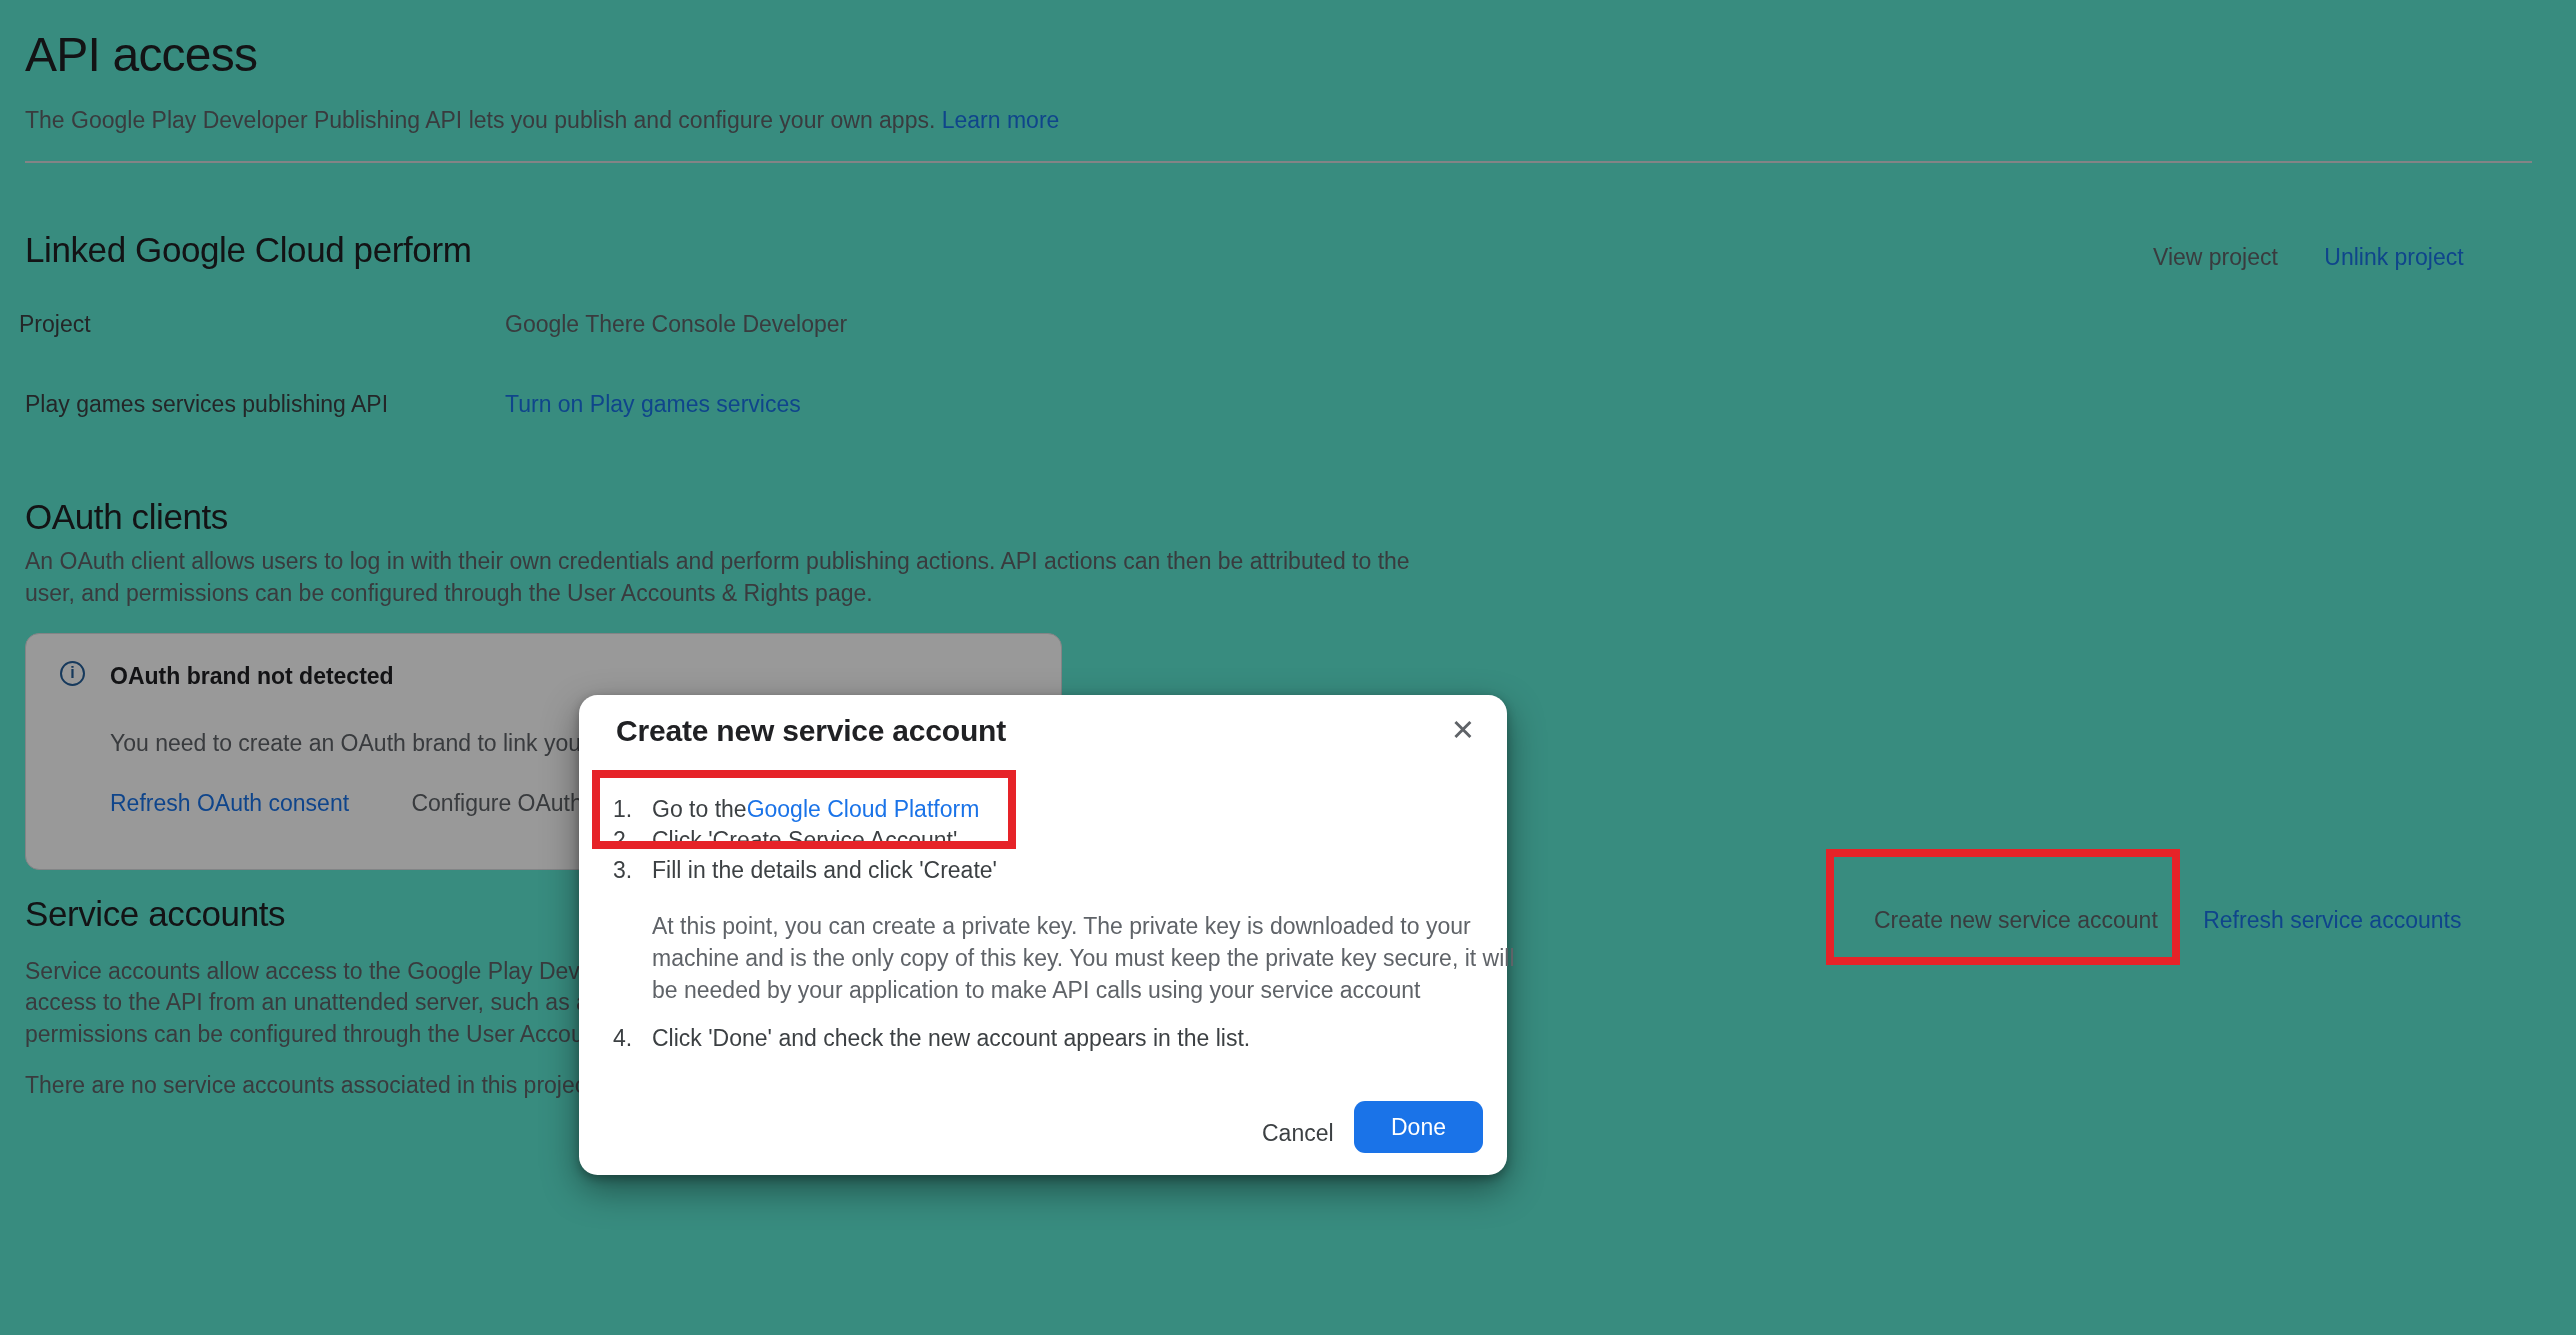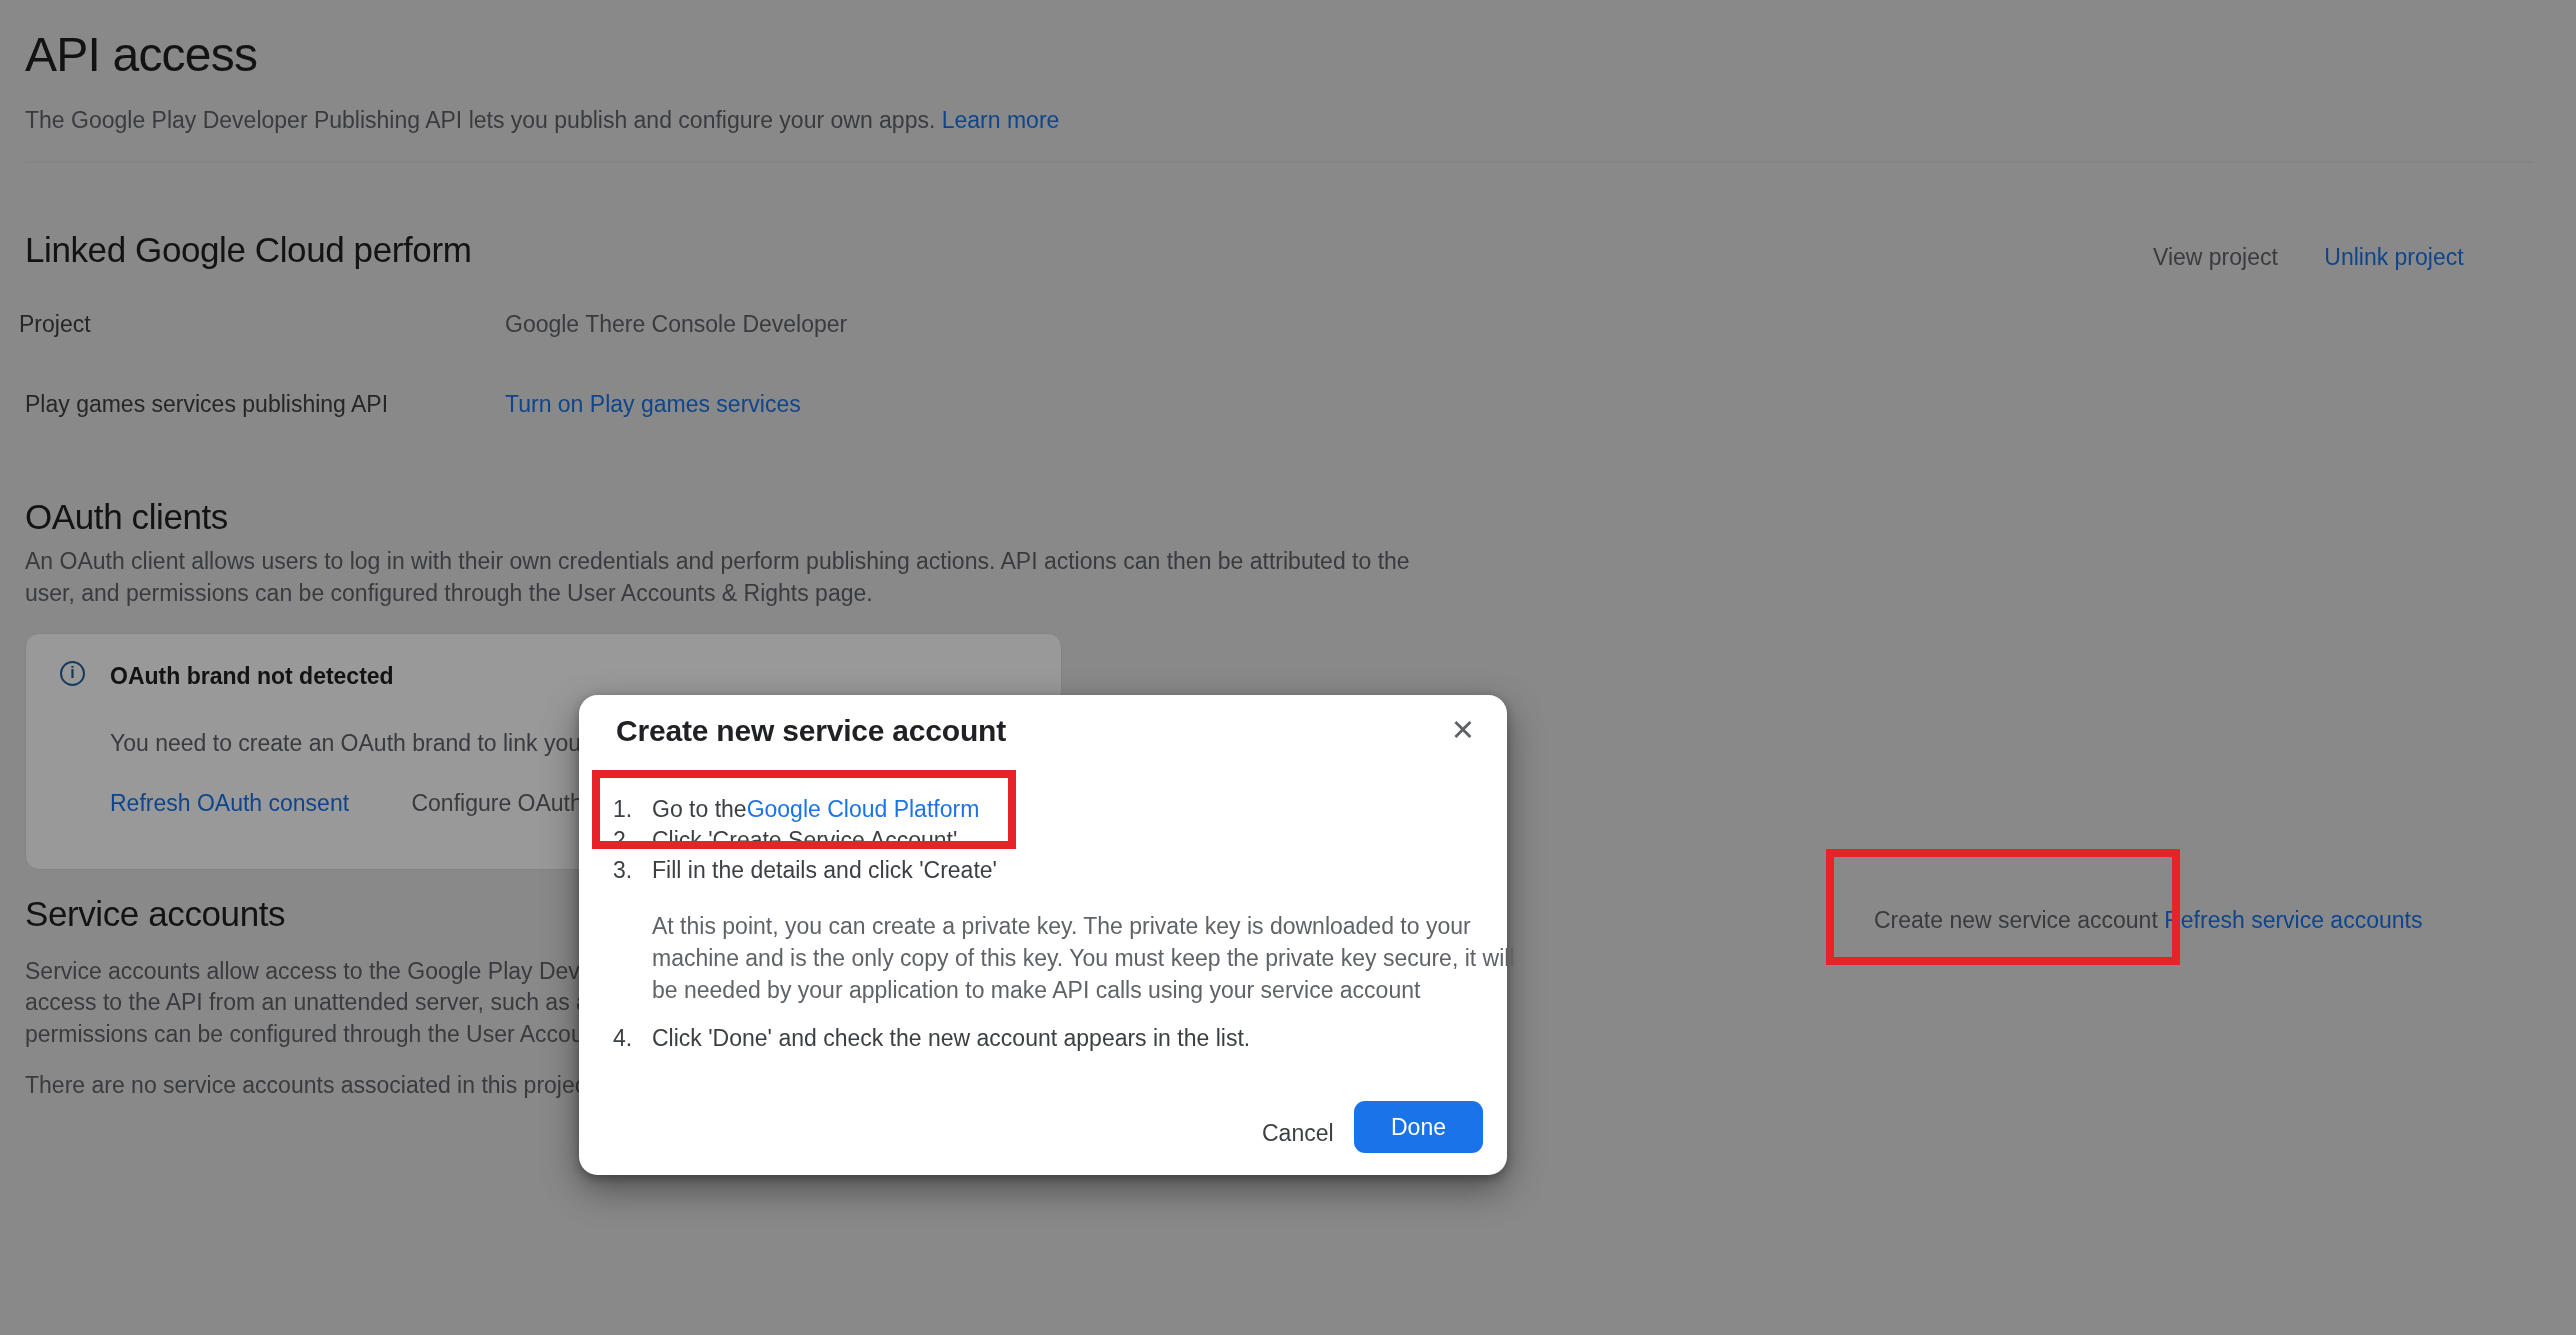--- a/index.html
+++ b/index.html
@@ -1,16 +1,16 @@
 <!DOCTYPE html>
 <html style="font-size:12.3px"><head>
 <meta charset="utf-8">
 <style>
   html,body{margin:0;padding:0;background:#fff;}
-  #app{position:relative;width:2576px;height:1336px;background:#e5e5e5;overflow:hidden;
+  #app{position:relative;width:2576px;height:1336px;background:#5eead4;overflow:hidden;
        font-family:"Liberation Sans",sans-serif;color:#202124;}
   .abs{position:absolute;}
   .nowrap{white-space:nowrap;}
 
   
   .h1{left:25px;top:28px;font-size:48px;line-height:54px;font-weight:400;letter-spacing:-0.8px;color:#202124;}
   .subtitle{left:25px;top:107px;font-size:23px;line-height:26px;color:#5f6368;}
   a.link{color:#1a73e8;text-decoration:none;font-weight:500;cursor:pointer;}
   .divider{left:25px;top:161px;width:2507px;height:1.5px;background:#dadce0;}
   .h2{font-size:35px;line-height:39px;font-weight:500;letter-spacing:-0.4px;color:#202124;}
@@ -96,21 +96,21 @@
   </div>
 
   <div class="abs h2 h2-service nowrap">Service accounts</div>
   <div class="abs para nowrap" style="left:25px;top:958px;">Service accounts allow access to the Google Play Developer API. You can limit</div>
   <div class="abs para nowrap" style="left:25px;top:989px;">access to the API from an unattended server, such as automated build systems. The</div>
   <div class="abs para nowrap" style="left:25px;top:1021px;">permissions can be configured through the User Accounts &amp; Rights page.</div>
   <div class="abs empty-text nowrap">There are no service accounts associated in this project</div>
 
   <div class="abs svc-actions nowrap" style="left:1874px;top:907px;">
     <span class="grey-btn">Create new service account</span>
-    <a class="link" style="">Refresh service accounts</a>
+    <a class="link" style="margin-left:39px;">Refresh service accounts</a>
   </div>
 
   <div class="abs scrim"></div>
 
   <div class="abs modal"></div>
   <div class="abs modal-title nowrap" style="z-index:21;">Create new service account</div>
   <div class="abs modal-close" style="z-index:21;">✕</div>
 
   <div class="abs step step1 nowrap" style="z-index:21;">
     <span class="step-num">1.</span>

